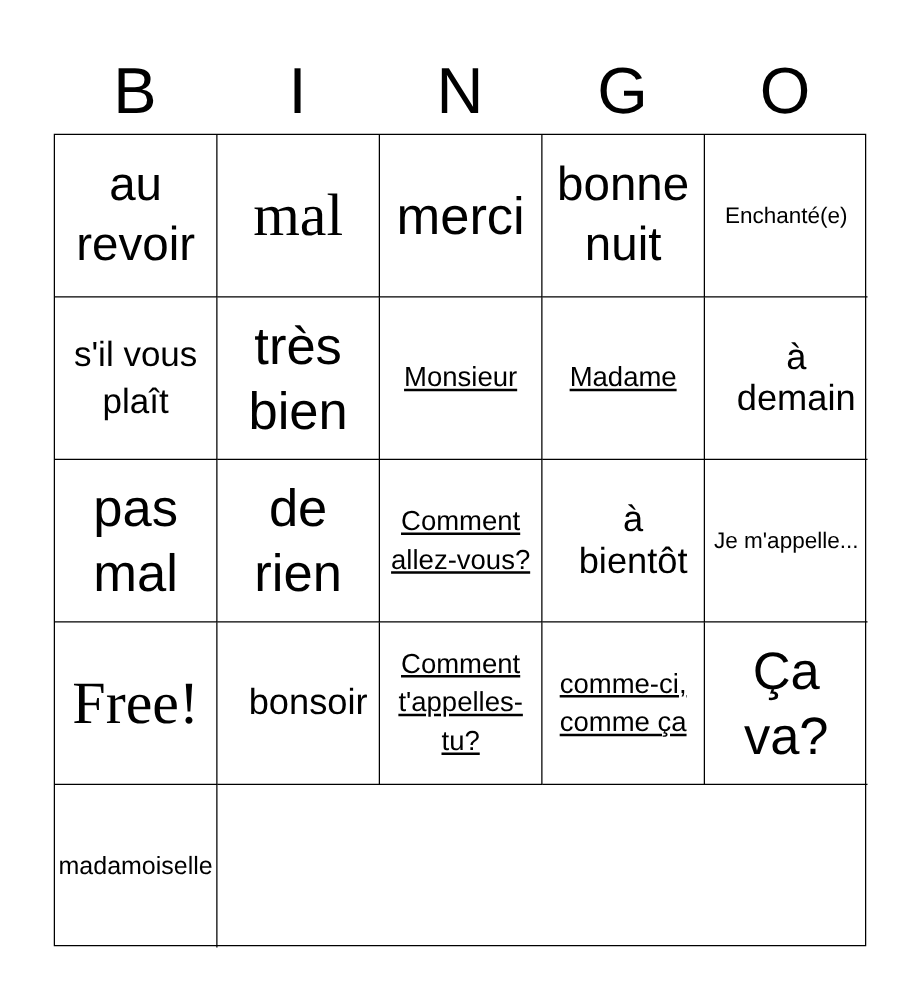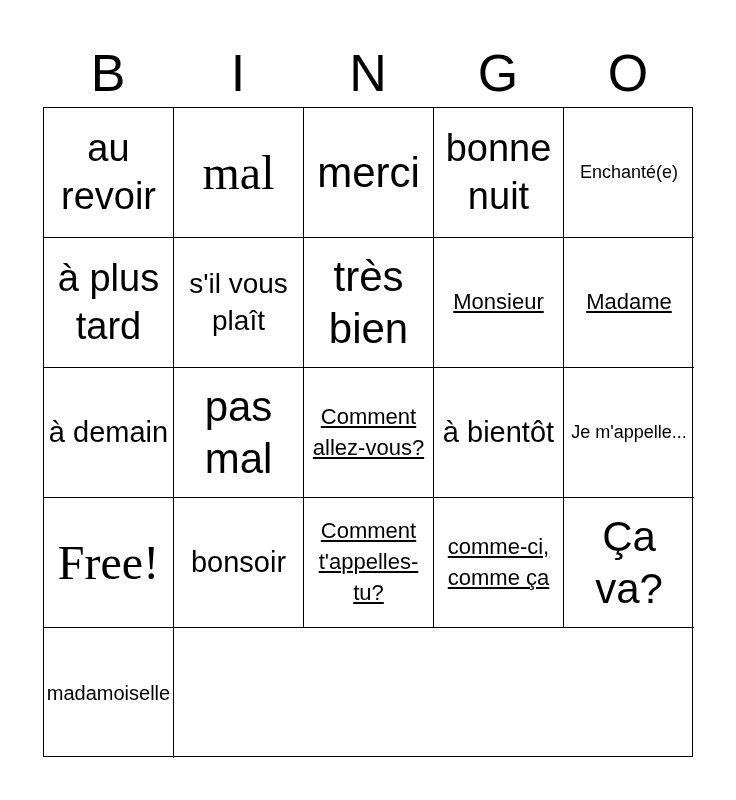--- a/index.html
+++ b/index.html
@@ -12,21 +12,21 @@
           display: grid; grid-template-columns: repeat(5, 130px); grid-template-rows: repeat(5, 130px);
           box-sizing: border-box; border: 1px solid #000; }
   .cell { box-sizing: border-box; border-right: 1px solid #000; border-bottom: 1px solid #000;
           display: flex; align-items: center; justify-content: center; text-align: center;
           padding: 2px; overflow: hidden; line-height: 1.12; }
   .cell:nth-child(5n) { border-right: none; }
   .cell:nth-child(n+21) { border-bottom: none; }
   .s-xl { font-size: 48px; font-family: Liberation Serif, serif; }
   .s-l  { font-size: 42px; line-height: 1.22; }
   .s-m  { font-size: 38px; line-height: 1.25; text-align: center; }
-  .s-n  { font-size: 29px; }
+  .s-n  { font-size: 29px; margin-left: 16px; }
   .s-s  { font-size: 28px; line-height: 1.3; }
   .s-xs { font-size: 22px; line-height: 1.4; text-decoration: underline; }
   .s-xxs{ font-size: 18px; }
   .s-t  { font-size: 20px; }
 </style>
 </head>
 <body>
 
 <div class="header">
   <span>B</span>
@@ -46,39 +46,39 @@
     <div class="cell">
       <span class="s-l">merci</span>
     </div>
     <div class="cell">
       <span class="s-m">bonne nuit</span>
     </div>
     <div class="cell">
       <span class="s-xxs">Enchanté(e)</span>
     </div>
     <div class="cell">
-      <span class="s-m">à plus tard</span>
-    </div>
-    <div class="cell">
       <span class="s-s">s'il vous plaît</span>
     </div>
     <div class="cell">
       <span class="s-l">très bien</span>
     </div>
     <div class="cell">
       <span class="s-xs">Monsieur</span>
     </div>
     <div class="cell">
       <span class="s-xs">Madame</span>
     </div>
     <div class="cell">
       <span class="s-n">à demain</span>
     </div>
     <div class="cell">
       <span class="s-l">pas mal</span>
+    </div>
+    <div class="cell">
+      <span class="s-l">de rien</span>
     </div>
     <div class="cell">
       <span class="s-xs">Comment allez-vous?</span>
     </div>
     <div class="cell">
       <span class="s-n">à bientôt</span>
     </div>
     <div class="cell">
       <span class="s-xxs">Je m'appelle...</span>
     </div>

